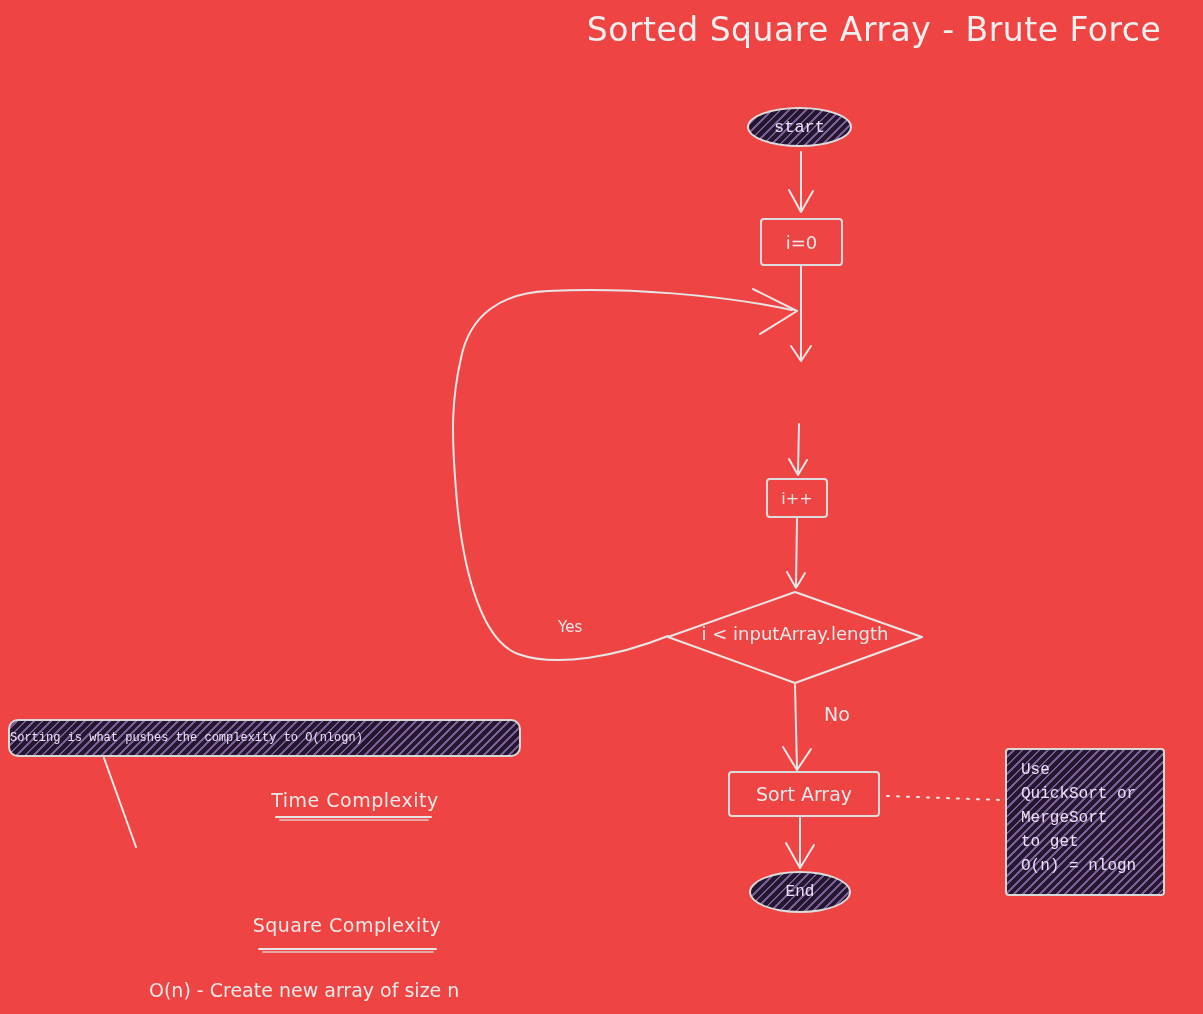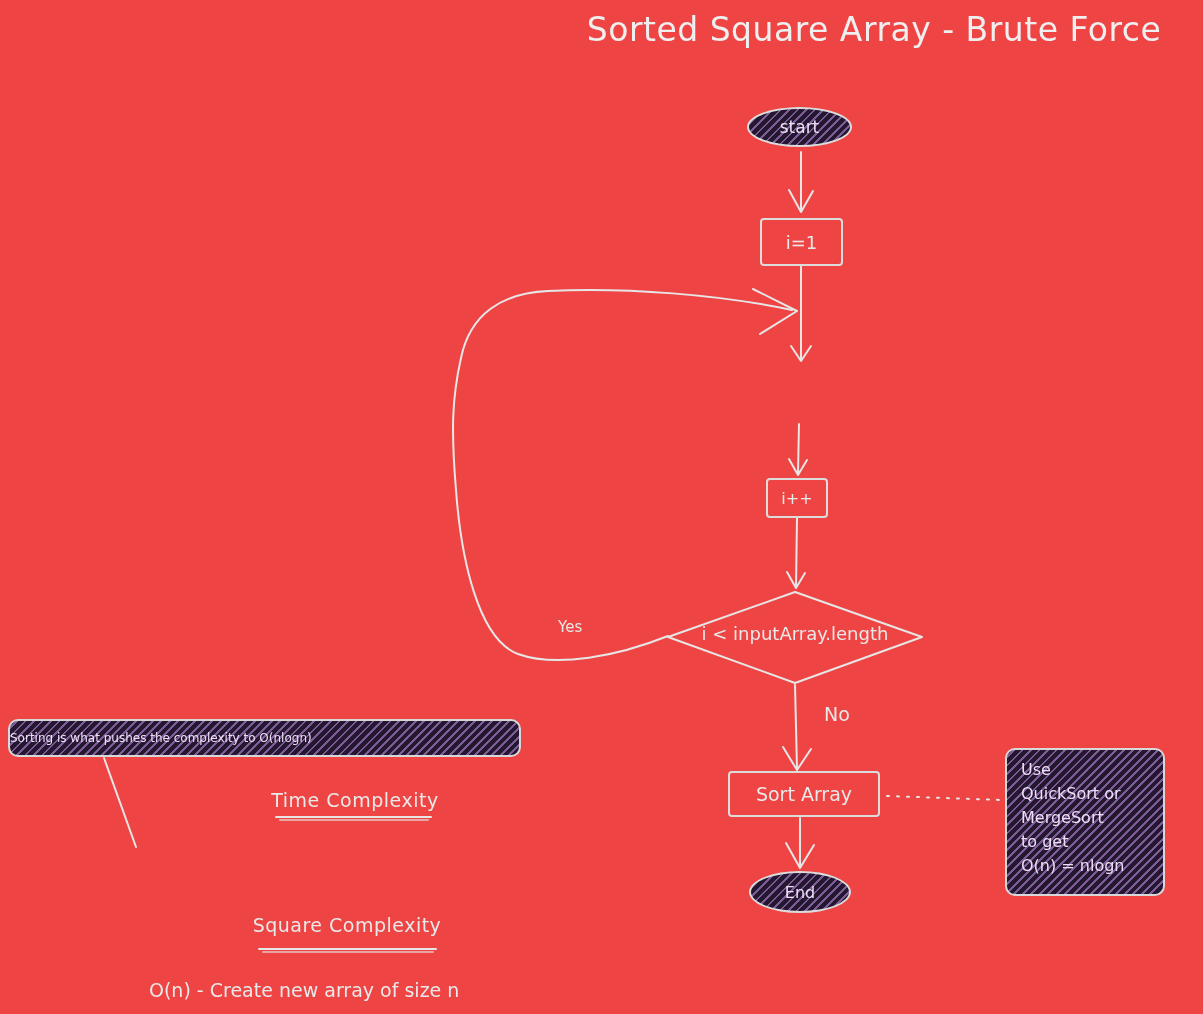--- a/index.html
+++ b/index.html
@@ -9,29 +9,30 @@
   }
   svg.connectors{position:absolute;left:0;top:0;width:1203px;height:1014px;}
   svg.connectors path, svg.connectors line{stroke:#e6e6e6;fill:none;stroke-width:2;stroke-linecap:round;stroke-linejoin:round;}
   .node{
     position:absolute;border:2px solid #dcdcdc;display:flex;align-items:center;justify-content:center;
     color:#e9e9e9;box-sizing:border-box;border-radius:4px;background:transparent;
   }
   .hatch{
     background:repeating-linear-gradient(135deg,#241831 0px,#241831 4px,#7e5c97 4px,#7e5c97 6px);
     color:#eedff7;
+    font-family:Liberation Mono, monospace;
   }
   .ellipse{border-radius:50%;}
   .title{
     position:absolute;text-align:center;font-size:33px;letter-spacing:.5px;color:#efefef;white-space:nowrap;
   }
   .label{position:absolute;white-space:nowrap;color:#e9e9e9;}
   .heading{position:absolute;text-align:center;font-size:19px;letter-spacing:.5px;}
   .note-box{
-    position:absolute;border:2px solid #d8d8d8;box-sizing:border-box;border-radius:10px;
+    position:absolute;border:2px solid #d8d8d8;box-sizing:border-box;border-radius:4px;
     font-size:16px;line-height:24px;padding:8px 4px 0 14px;color:#eedff7;
   }
   .banner{
     position:absolute;border:2px solid #d8d8d8;box-sizing:border-box;border-radius:10px;
     font-size:12px;line-height:34px;color:#eedff7;white-space:nowrap;
   }
 </style>
 </head>
 <body>
 
@@ -72,21 +73,21 @@
     <path stroke-width="1" opacity="0.6" d="M 263 952 L 433 952"></path>
   </svg>
 
   <div class="title" style="left:545px;top:10px;width:658px;">Sorted Square Array - Brute Force</div>
 
   <div class="node ellipse hatch" style="left:747px;top:107px;width:105px;height:40px;font-size:17px;">
     <span>start</span>
   </div>
 
   <div class="node" style="left:760px;top:218px;width:83px;height:48px;font-size:18px;">
-    <span>i=1</span>
+    <span>i=0</span>
   </div>
 
 
   <div class="node" style="left:766px;top:478px;width:62px;height:40px;font-size:16px;">
     <span>i++</span>
   </div>
 
   <div class="label" style="left:672px;top:623px;width:246px;text-align:center;font-size:18px;">i &lt; inputArray.length</div>
 
   <div class="label" style="left:558px;top:618px;font-size:15px;">Yes</div>

